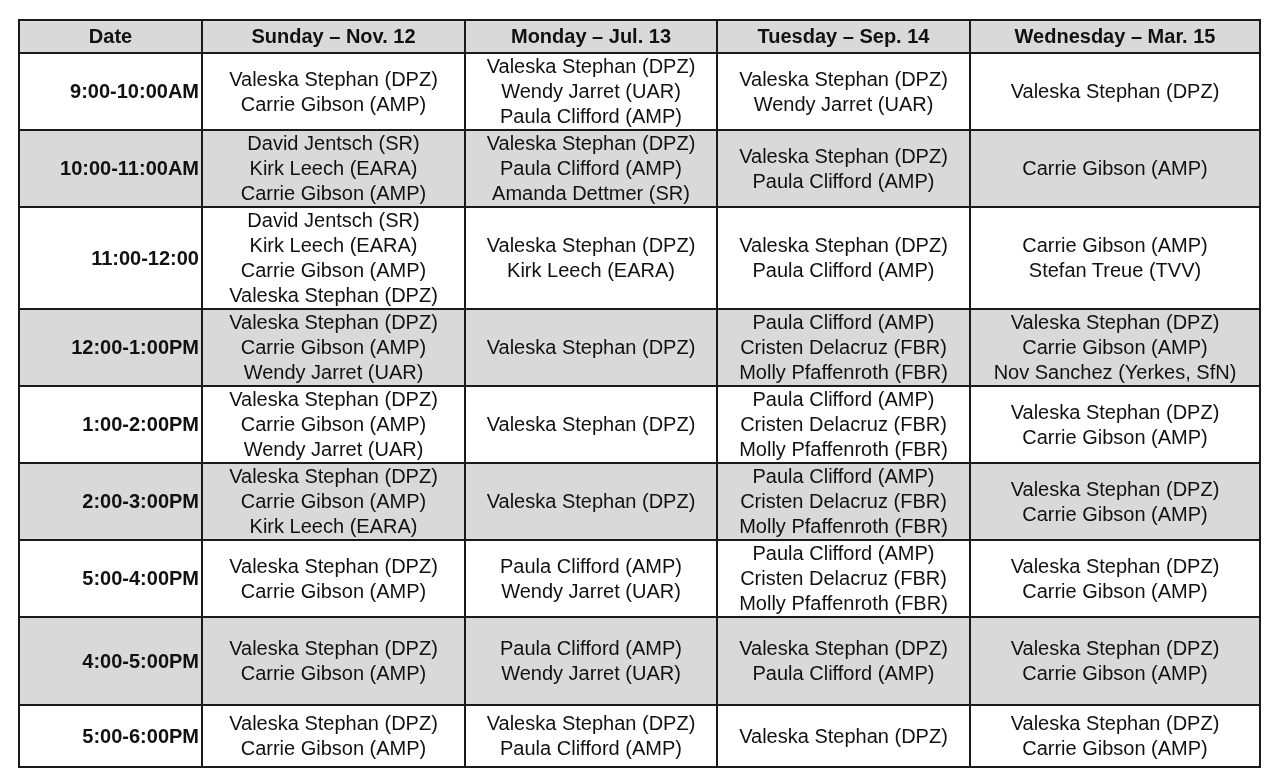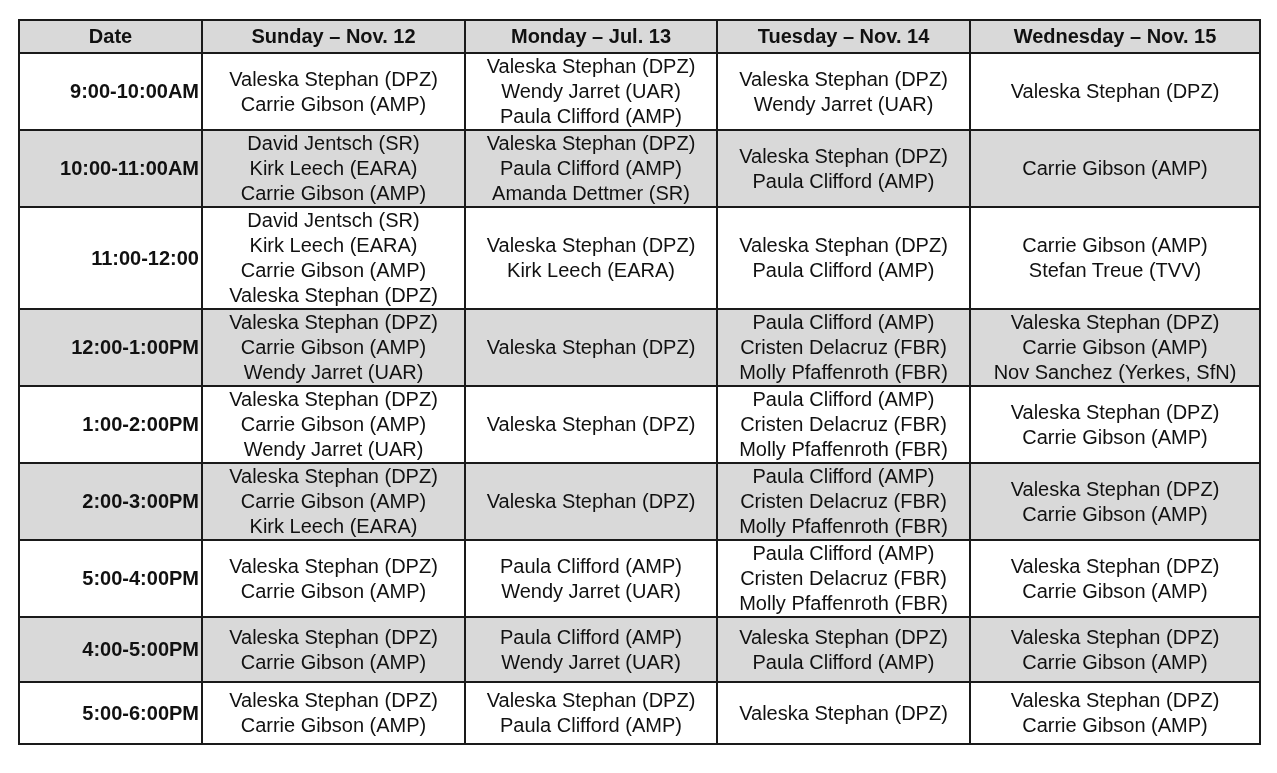--- a/index.html
+++ b/index.html
@@ -35,22 +35,22 @@
       <col style="width:263px">
       <col style="width:252px">
       <col style="width:253px">
       <col style="width:290px">
   </colgroup>
   <thead>
     <tr style="height:33px">
       <th>Date</th>
       <th>Sunday – Nov. 12</th>
       <th>Monday – Jul. 13</th>
-      <th>Tuesday – Nov. 14</th>
-      <th>Wednesday – Nov. 15</th>
+      <th>Tuesday – Sep. 14</th>
+      <th>Wednesday – Mar. 15</th>
     </tr>
   </thead>
   <tbody id="tbody">
       <tr style="height: 76px;">
         <td class="time">9:00-10:00AM</td>
         <td>
           <span class="line">Valeska Stephan (DPZ)</span>
           <span class="line">Carrie Gibson (AMP)</span>
         </td>
         <td>
@@ -181,21 +181,21 @@
         <td>
           <span class="line">Paula Clifford (AMP)</span>
           <span class="line">Cristen Delacruz (FBR)</span>
           <span class="line">Molly Pfaffenroth (FBR)</span>
         </td>
         <td>
           <span class="line">Valeska Stephan (DPZ)</span>
           <span class="line">Carrie Gibson (AMP)</span>
         </td>
       </tr>
-      <tr class="shaded" style="height: 65px;">
+      <tr class="shaded" style="height: 88px;">
         <td class="time">4:00-5:00PM</td>
         <td>
           <span class="line">Valeska Stephan (DPZ)</span>
           <span class="line">Carrie Gibson (AMP)</span>
         </td>
         <td>
           <span class="line">Paula Clifford (AMP)</span>
           <span class="line">Wendy Jarret (UAR)</span>
         </td>
         <td>

